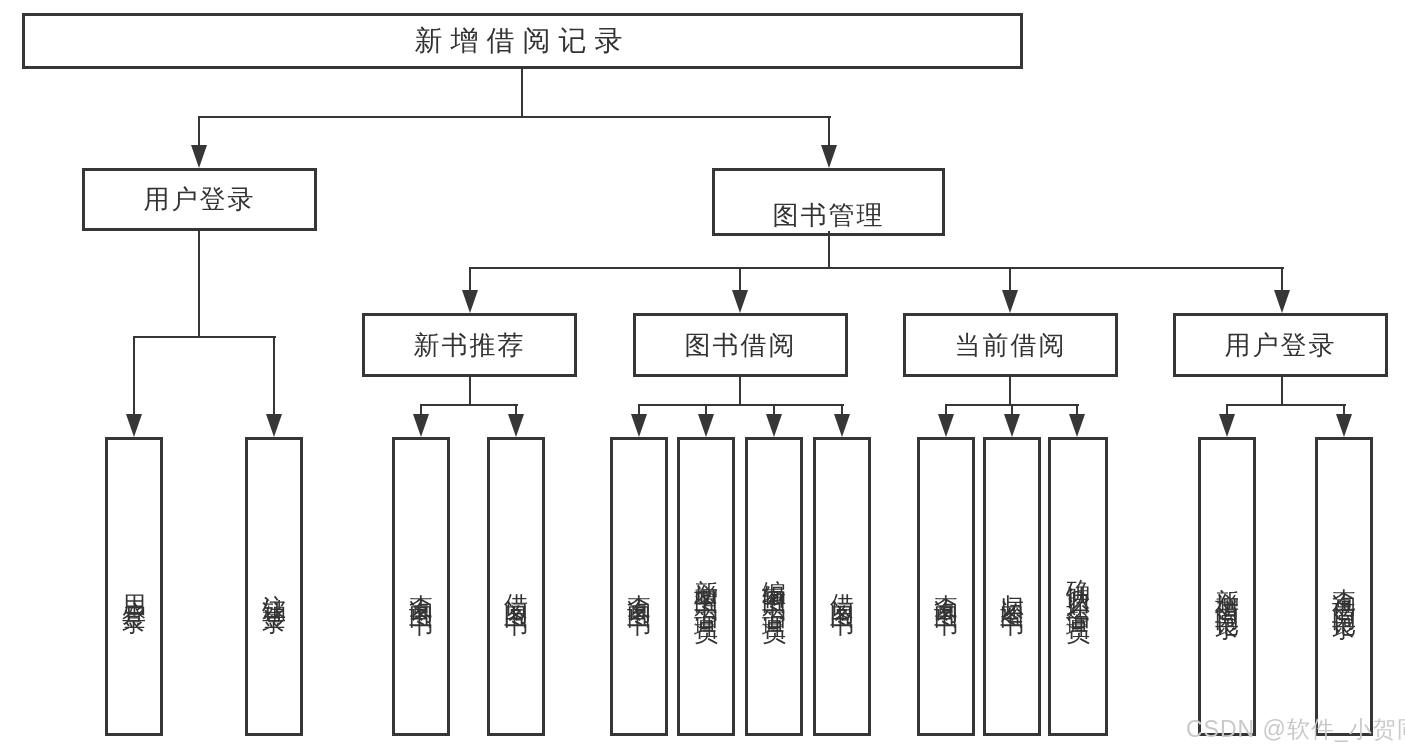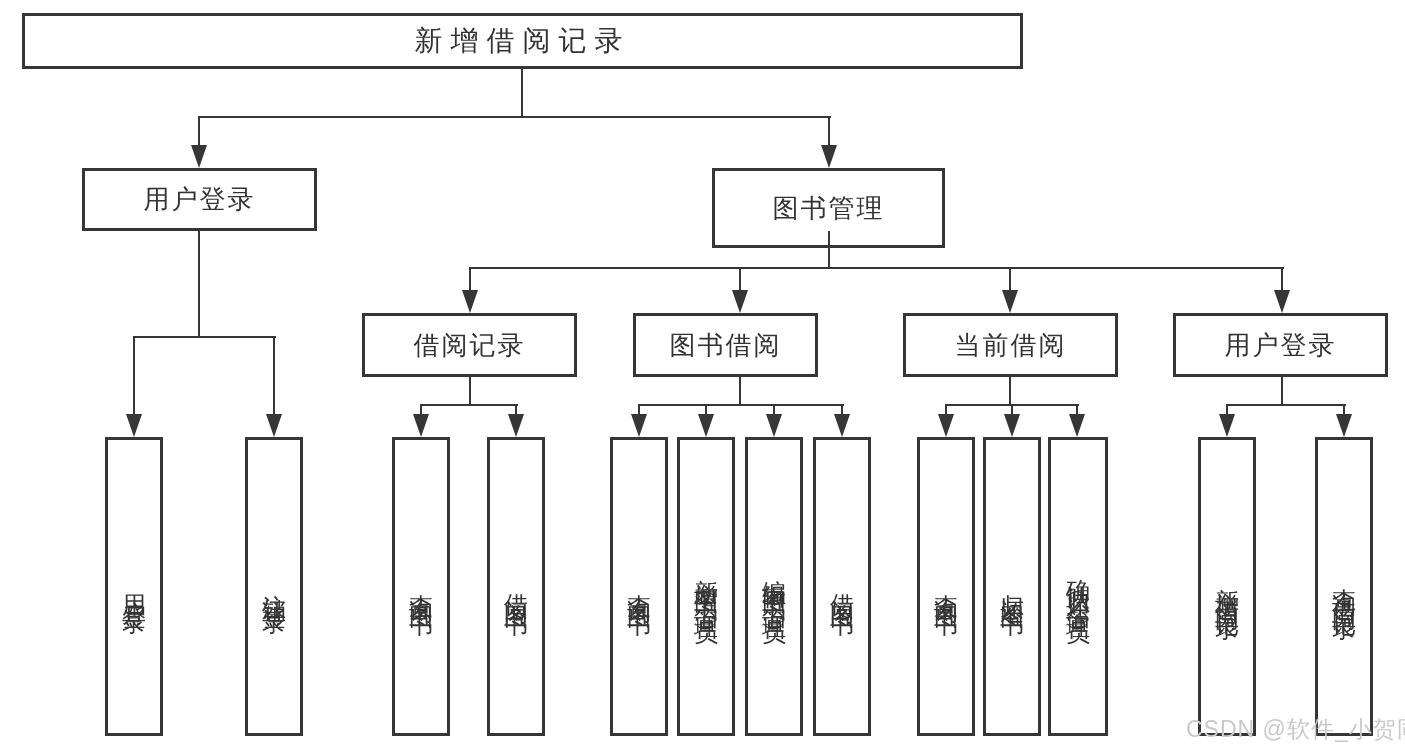--- a/index.html
+++ b/index.html
@@ -60,21 +60,21 @@
   <div class="line" style="left:520.75px; top:68px; width:2.5px; height:50px;"></div>
   <div class="line" style="left:197.75px; top:115.5px; width:633px; height:2.5px;"></div>
   <div class="line" style="left:197.75px; top:116px; width:2.5px; height:32px;"></div>
   <div class="arrow" style="left:191px; top:145px;"></div>
   <div class="line" style="left:827.75px; top:116px; width:2.5px; height:32px;"></div>
   <div class="arrow" style="left:821px; top:145px;"></div>
 
   <div class="node h-node" style="left:82px; top:168px; width:235px; height:63px;">
     <span>用户登录</span>
   </div>
-  <div class="node h-node" style="left:712px; top:168px; width:233px; height:80px;">
+  <div class="node h-node" style="left:712px; top:168px; width:233px; height:68px;align-items:flex-end;">
     <span>图书管理</span>
   </div>
 
   <div class="line" style="left:197.75px; top:231px; width:2.5px; height:106px;"></div>
   <div class="line" style="left:132.75px; top:335.5px; width:143px; height:2.5px;"></div>
   <div class="line" style="left:132.75px; top:336px; width:2.5px; height:80px;"></div>
   <div class="arrow" style="left:126px; top:414px;"></div>
   <div class="line" style="left:272.75px; top:336px; width:2.5px; height:80px;"></div>
   <div class="arrow" style="left:266px; top:414px;"></div>
 
@@ -83,23 +83,23 @@
   <div class="line" style="left:468.75px; top:267px; width:2.5px; height:25px;"></div>
   <div class="arrow" style="left:462px; top:290px;"></div>
   <div class="line" style="left:738.75px; top:267px; width:2.5px; height:25px;"></div>
   <div class="arrow" style="left:732px; top:290px;"></div>
   <div class="line" style="left:1008.75px; top:267px; width:2.5px; height:25px;"></div>
   <div class="arrow" style="left:1002px; top:290px;"></div>
   <div class="line" style="left:1280.75px; top:267px; width:2.5px; height:25px;"></div>
   <div class="arrow" style="left:1274px; top:290px;"></div>
 
   <div class="node h-node" style="left:362px; top:313px; width:215px; height:64px;">
-    <span>借阅记录</span>
+    <span>新书推荐</span>
   </div>
-  <div class="node h-node" style="left:633px; top:313px; width:185px; height:64px;">
+  <div class="node h-node" style="left:633px; top:313px; width:215px; height:64px;">
     <span>图书借阅</span>
   </div>
   <div class="node h-node" style="left:903px; top:313px; width:215px; height:64px;font-family:Liberation Mono, monospace;">
     <span>当前借阅</span>
   </div>
   <div class="node h-node" style="left:1173px; top:313px; width:215px; height:64px;">
     <span>用户登录</span>
   </div>
 
   <div class="line" style="left:468.75px; top:376px; width:2.5px; height:30px;"></div>

